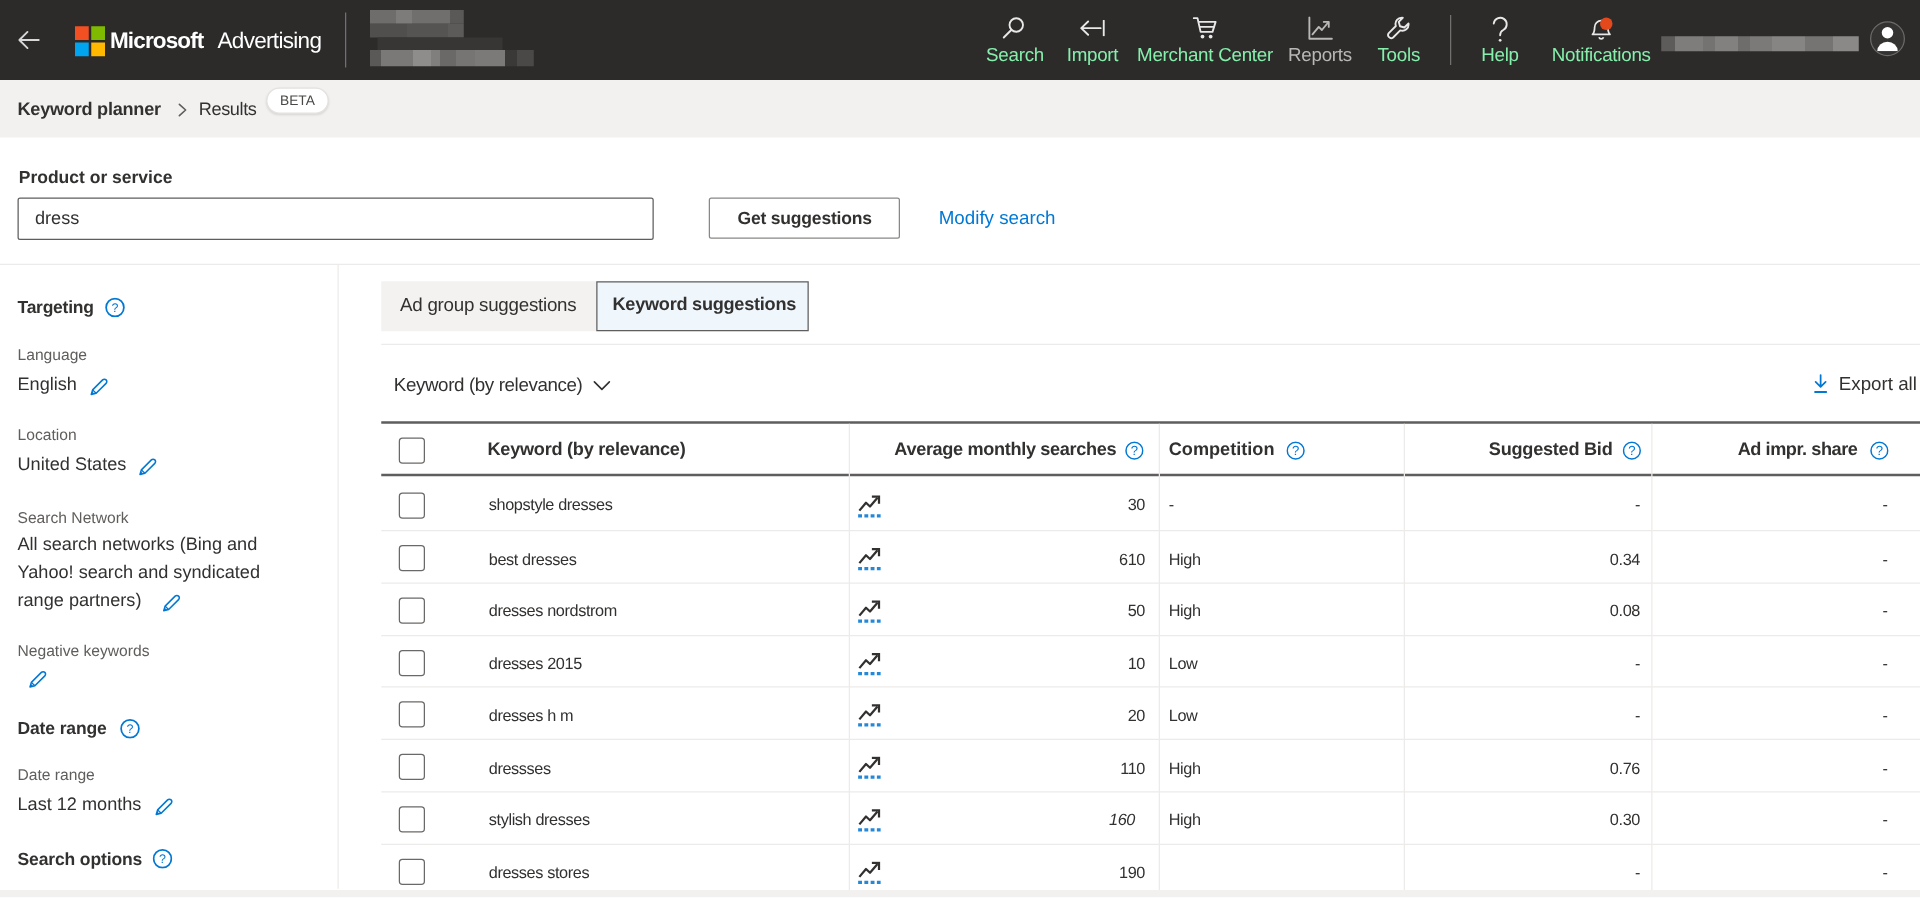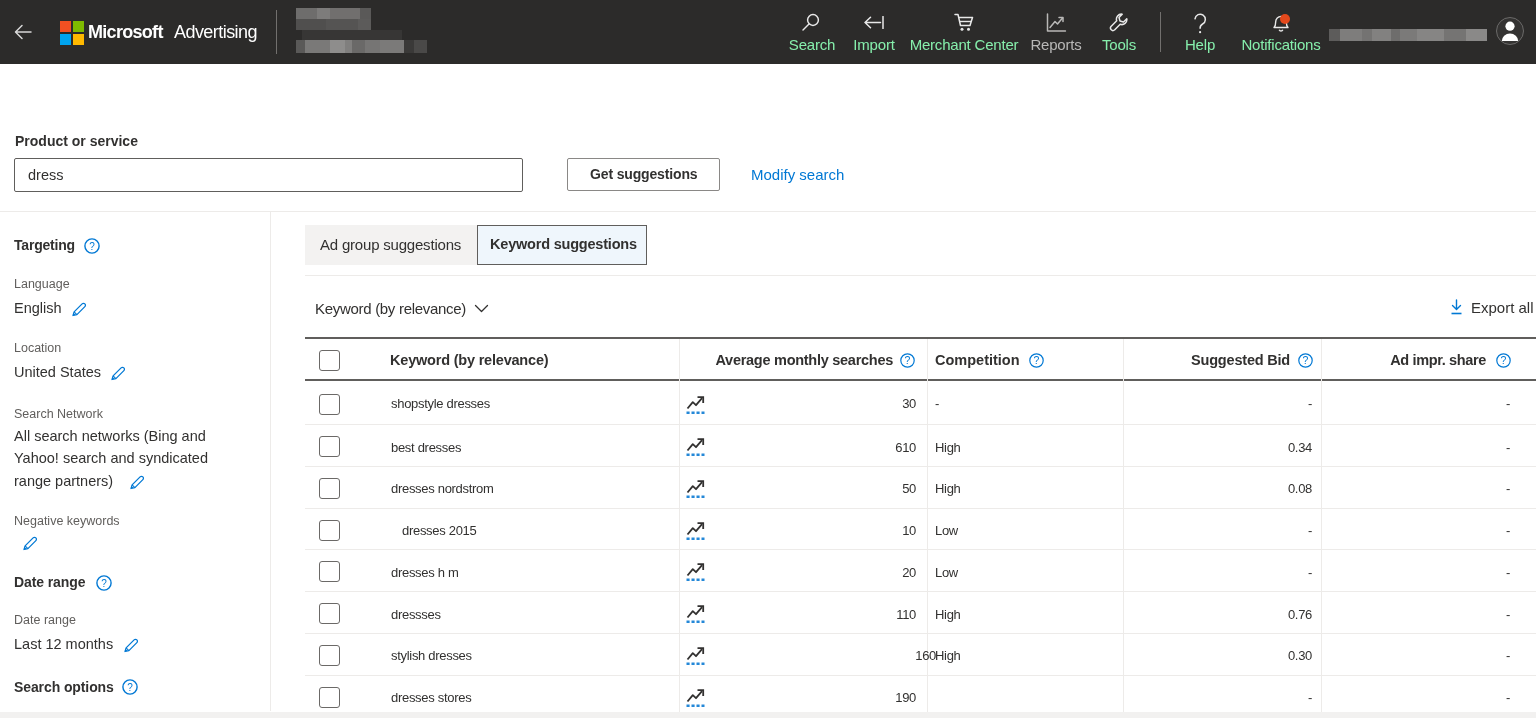--- a/index.html
+++ b/index.html
@@ -104,20 +104,29 @@
 
     <div class="blurblock" style="left:1329px;top:29px;width:158px;height:12px;background:linear-gradient(90deg,#5d5c5b 0%,#5d5c5b 7%,#7e7d7c 7%,#7e7d7c 21%,#747372 21%,#747372 27%,#828180 27%,#828180 39%,#6e6d6c 39%,#6e6d6c 45%,#7b7a79 45%,#7b7a79 56%,#868584 56%,#868584 73%,#757473 73%,#757473 87%,#8a8988 87%,#8a8988 100%);"></div>
 
     <div class="abs" style="left:1496px;top:16.5px;width:28px;height:28px;border-radius:50%;border:1px solid #6b6a69;background:#343332;"></div>
     <svg class="abs" style="left:1499px;top:21px;" width="22" height="20" viewBox="0 0 22 20">
       <circle cx="11" cy="5.2" r="4.6" fill="#ffffff"></circle>
       <path d="M2.8 20 a8.2 7.6 0 0 1 16.4 0 Z" fill="#ffffff"></path>
     </svg>
   </div>
 
+  <div id="crumbbar">
+    <div class="t bold" style="left:14px;top:16px;font-size:14.5px;letter-spacing:-0.2px;">Keyword planner</div>
+    <svg class="abs" style="left:141px;top:18px;" width="10" height="12" viewBox="0 0 10 12">
+      <path d="M2.5 1.5 L7.5 6 L2.5 10.5" stroke="#605e5c" stroke-width="1.3" fill="none" stroke-linecap="round" stroke-linejoin="round"></path>
+    </svg>
+    <div class="t" style="left:159px;top:16px;font-size:14.5px;letter-spacing:-0.3px;">Results</div>
+    <div class="abs" style="left:213px;top:6px;width:50px;height:21px;background:#fff;border:1px solid #e4e2e0;border-radius:11px;box-shadow:0 1px 2px rgba(0,0,0,.12);"></div>
+    <div class="t" style="left:224px;top:11px;font-size:11px;color:#494847;">BETA</div>
+  </div>
 
   <div class="t bold" style="left:15px;top:133px;font-size:14px;">Product or service</div>
   <div class="abs" style="left:14px;top:158px;width:509px;height:34px;border:1px solid #605e5c;border-radius:2px;background:#fff;"></div>
   <div class="t" style="left:28px;top:167px;font-size:14.5px;">dress</div>
   <div class="abs" style="left:567px;top:158px;width:153px;height:33px;border:1px solid #8a8886;border-radius:2px;background:#fff;"></div>
   <div class="t bold" style="left:590px;top:166px;font-size:14px;letter-spacing:-0.15px;">Get suggestions</div>
   <div class="t blue" style="left:751px;top:166px;font-size:15px;">Modify search</div>
 
   <div class="hline" style="left:0;top:211px;width:1536px;"></div>
   <div class="vline" style="left:270px;top:212px;height:499px;"></div>
@@ -251,21 +260,21 @@
 <path d="M1.5 12.5 L6.8 6.2 L10 9.2 L16 2.2" stroke="#323130" stroke-width="1.8" fill="none" stroke-linejoin="round"></path>
 <path d="M11.5 1.2 H17.2 V6.9" stroke="#323130" stroke-width="1.8" fill="none"></path>
 <path d="M0.5 16.8 H18.5" stroke="#2488d8" stroke-width="2.6" fill="none" stroke-dasharray="3.1 1.9"></path>
 </svg>
   <div class="t" style="right:620px;top:481px;font-size:13px;letter-spacing:-0.3px;">50</div>
   <div class="t" style="left:935px;top:481px;font-size:13px;letter-spacing:-0.3px;">High</div>
   <div class="t" style="right:224px;top:481px;font-size:13px;letter-spacing:-0.3px;">0.08</div>
   <div class="t" style="right:26px;top:481px;font-size:13px;letter-spacing:-0.3px;">-</div>
   <div class="hline" style="left:305px;top:508px;width:1231px;"></div>
   <div class="cb" style="left:319px;top:520px;"></div>
-  <div class="t" style="left:391px;top:523px;font-size:13px;letter-spacing:-0.3px;margin-left:11px;">dresses 2015</div>
+  <div class="t" style="left:391px;top:523px;font-size:13px;letter-spacing:-0.3px;">dresses 2015</div>
   <svg class="abs" style="left:686px;top:522px;" width="20" height="19" viewBox="0 0 20 19">
 <path d="M1.5 12.5 L6.8 6.2 L10 9.2 L16 2.2" stroke="#323130" stroke-width="1.8" fill="none" stroke-linejoin="round"></path>
 <path d="M11.5 1.2 H17.2 V6.9" stroke="#323130" stroke-width="1.8" fill="none"></path>
 <path d="M0.5 16.8 H18.5" stroke="#2488d8" stroke-width="2.6" fill="none" stroke-dasharray="3.1 1.9"></path>
 </svg>
   <div class="t" style="right:620px;top:523px;font-size:13px;letter-spacing:-0.3px;">10</div>
   <div class="t" style="left:935px;top:523px;font-size:13px;letter-spacing:-0.3px;">Low</div>
   <div class="t" style="right:224px;top:523px;font-size:13px;letter-spacing:-0.3px;">-</div>
   <div class="t" style="right:26px;top:523px;font-size:13px;letter-spacing:-0.3px;">-</div>
   <div class="hline" style="left:305px;top:549px;width:1231px;"></div>
@@ -293,21 +302,21 @@
   <div class="t" style="right:224px;top:607px;font-size:13px;letter-spacing:-0.3px;">0.76</div>
   <div class="t" style="right:26px;top:607px;font-size:13px;letter-spacing:-0.3px;">-</div>
   <div class="hline" style="left:305px;top:633px;width:1231px;"></div>
   <div class="cb" style="left:319px;top:645px;"></div>
   <div class="t" style="left:391px;top:648px;font-size:13px;letter-spacing:-0.3px;">stylish dresses</div>
   <svg class="abs" style="left:686px;top:647px;" width="20" height="19" viewBox="0 0 20 19">
 <path d="M1.5 12.5 L6.8 6.2 L10 9.2 L16 2.2" stroke="#323130" stroke-width="1.8" fill="none" stroke-linejoin="round"></path>
 <path d="M11.5 1.2 H17.2 V6.9" stroke="#323130" stroke-width="1.8" fill="none"></path>
 <path d="M0.5 16.8 H18.5" stroke="#2488d8" stroke-width="2.6" fill="none" stroke-dasharray="3.1 1.9"></path>
 </svg>
-  <div class="t" style="right:600px;top:648px;font-size:13px;letter-spacing:-0.3px;">160</div>
+  <div class="t" style="right:628px;top:648px;font-size:13px;letter-spacing:-0.3px;font-style:italic;">160</div>
   <div class="t" style="left:935px;top:648px;font-size:13px;letter-spacing:-0.3px;">High</div>
   <div class="t" style="right:224px;top:648px;font-size:13px;letter-spacing:-0.3px;">0.30</div>
   <div class="t" style="right:26px;top:648px;font-size:13px;letter-spacing:-0.3px;">-</div>
   <div class="hline" style="left:305px;top:675px;width:1231px;"></div>
   <div class="cb" style="left:319px;top:687px;"></div>
   <div class="t" style="left:391px;top:690px;font-size:13px;letter-spacing:-0.3px;">dresses stores</div>
   <svg class="abs" style="left:686px;top:689px;" width="20" height="19" viewBox="0 0 20 19">
 <path d="M1.5 12.5 L6.8 6.2 L10 9.2 L16 2.2" stroke="#323130" stroke-width="1.8" fill="none" stroke-linejoin="round"></path>
 <path d="M11.5 1.2 H17.2 V6.9" stroke="#323130" stroke-width="1.8" fill="none"></path>
 <path d="M0.5 16.8 H18.5" stroke="#2488d8" stroke-width="2.6" fill="none" stroke-dasharray="3.1 1.9"></path>

